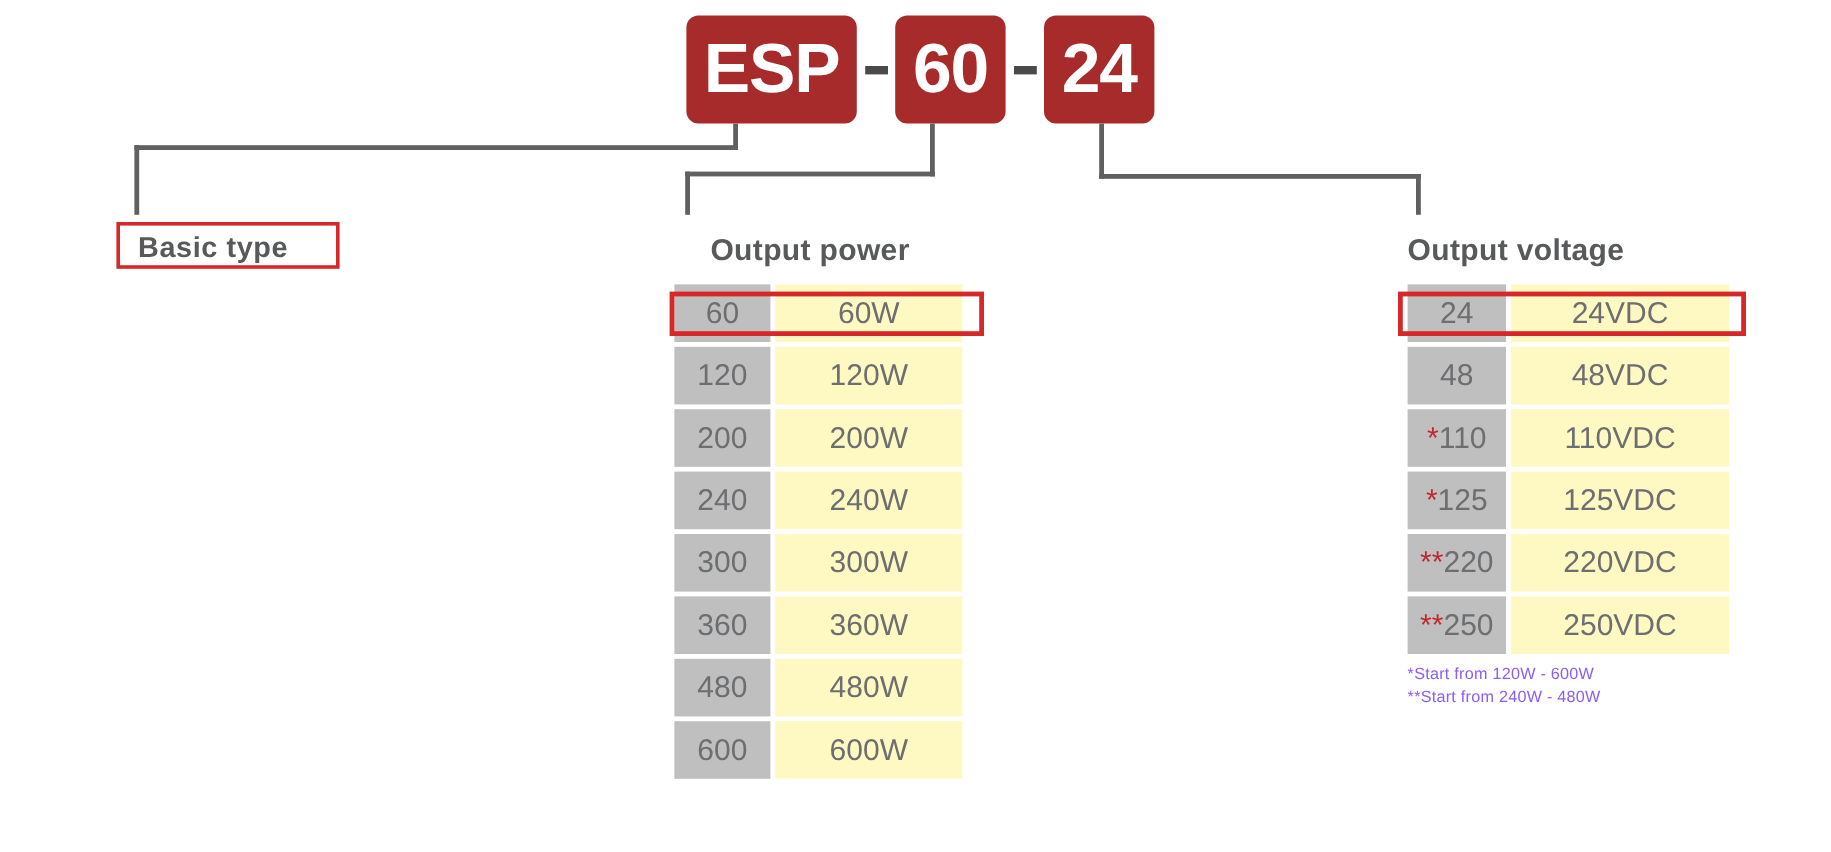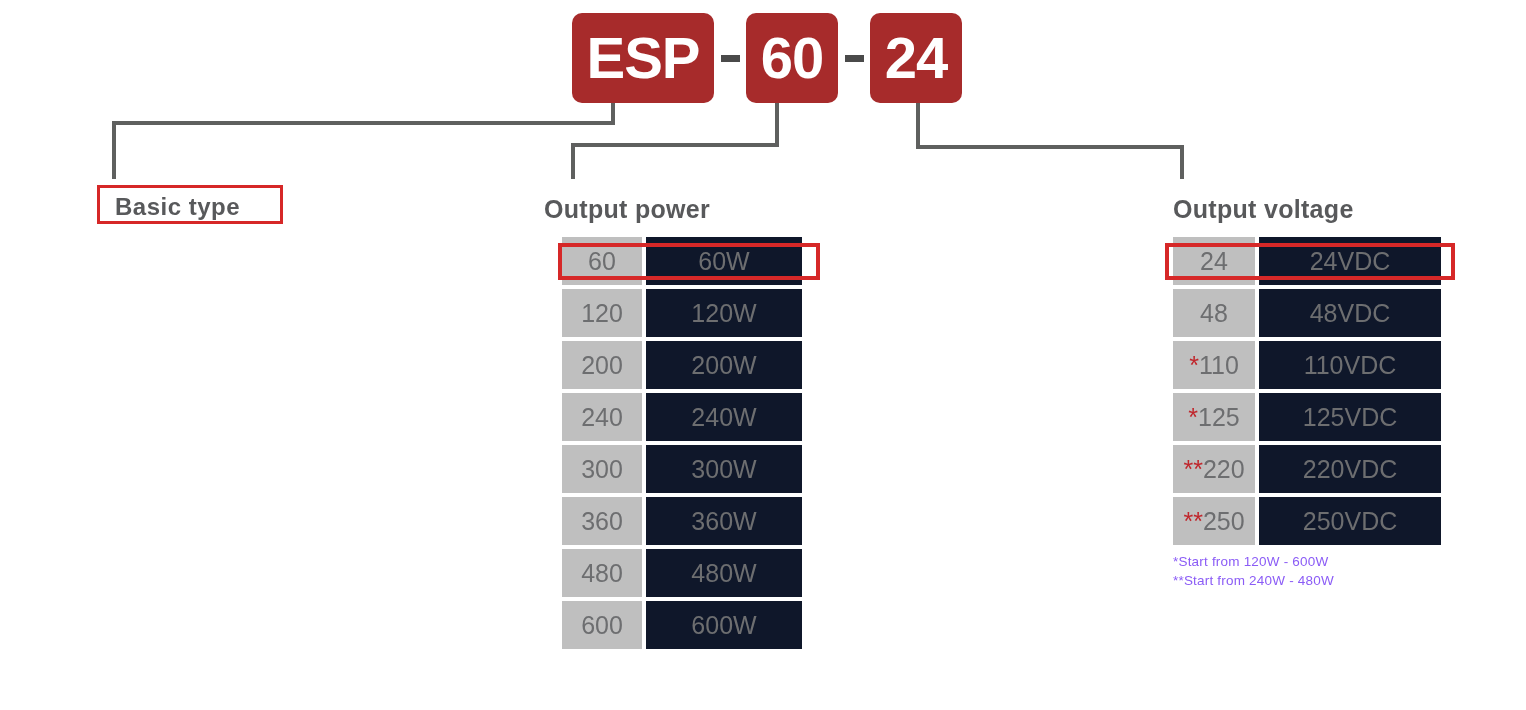--- a/index.html
+++ b/index.html
@@ -63,21 +63,21 @@
 
   
   .section-title {
     position: absolute;
     font-size: 25px;
     font-weight: bold;
     color: #58595B;
     letter-spacing: 0.3px;
     white-space: nowrap;
   }
-  #title-power  { left: 544px; top: 195px; text-align: center; }
+  #title-power  { left: 592px; top: 195px; text-align: center; }
   #title-voltage{ left: 1173px; top: 195px; }
 
   
   #basic-type-box {
     position: absolute;
     left: 97px;
     top: 185px;
     width: 186px;
     height: 39px;
     border: 3px solid #D62828;
@@ -116,21 +116,21 @@
     justify-content: center;
     color: #6D6E70;
     font-size: 25px;
     line-height: 1;
     white-space: nowrap;
   }
   .cell.key {
     background: #BFBFBF;
   }
   .cell.val {
-    background: #0f172a;
+    background: #fef9c3;
   }
   #table-power .cell.key { width: 80px; }
   #table-power .cell.val { width: 156px; }
   #table-voltage .cell.key { width: 82px; }
   #table-voltage .cell.val { width: 182px; }
 
   .cell.key .star {
     color: #C0272D;
   }
 

